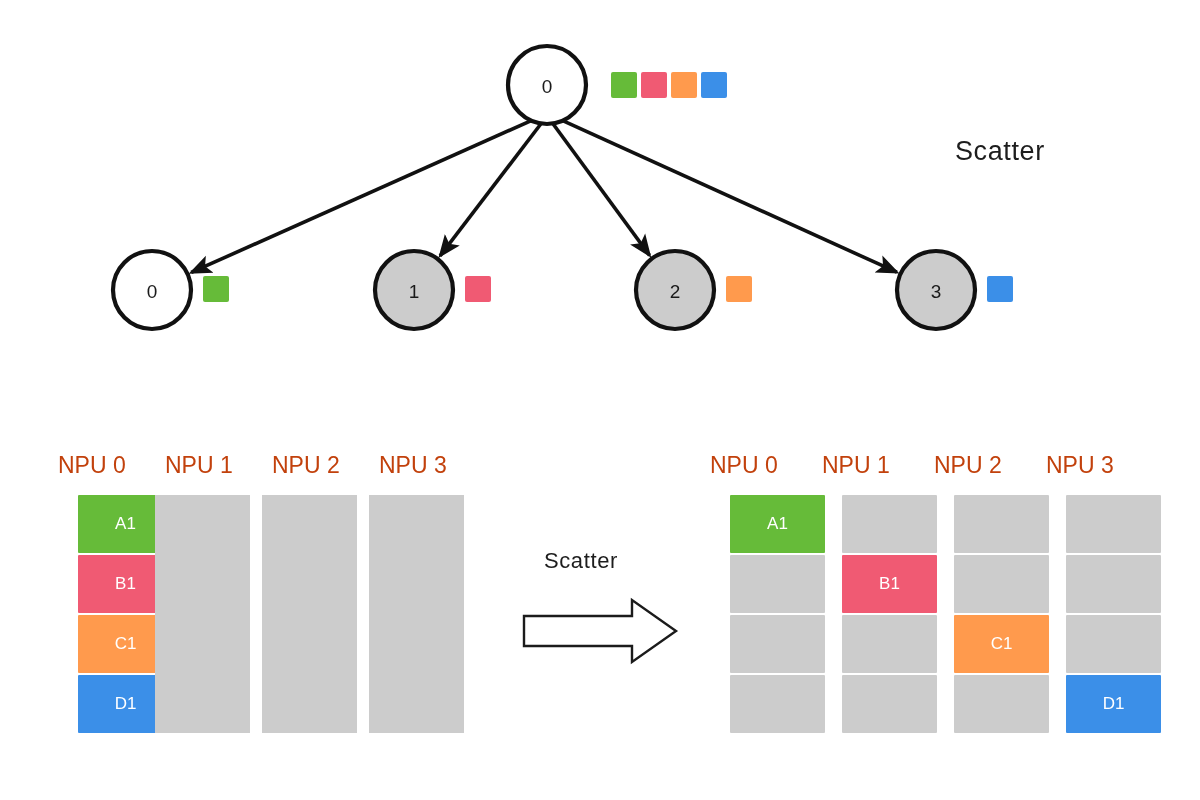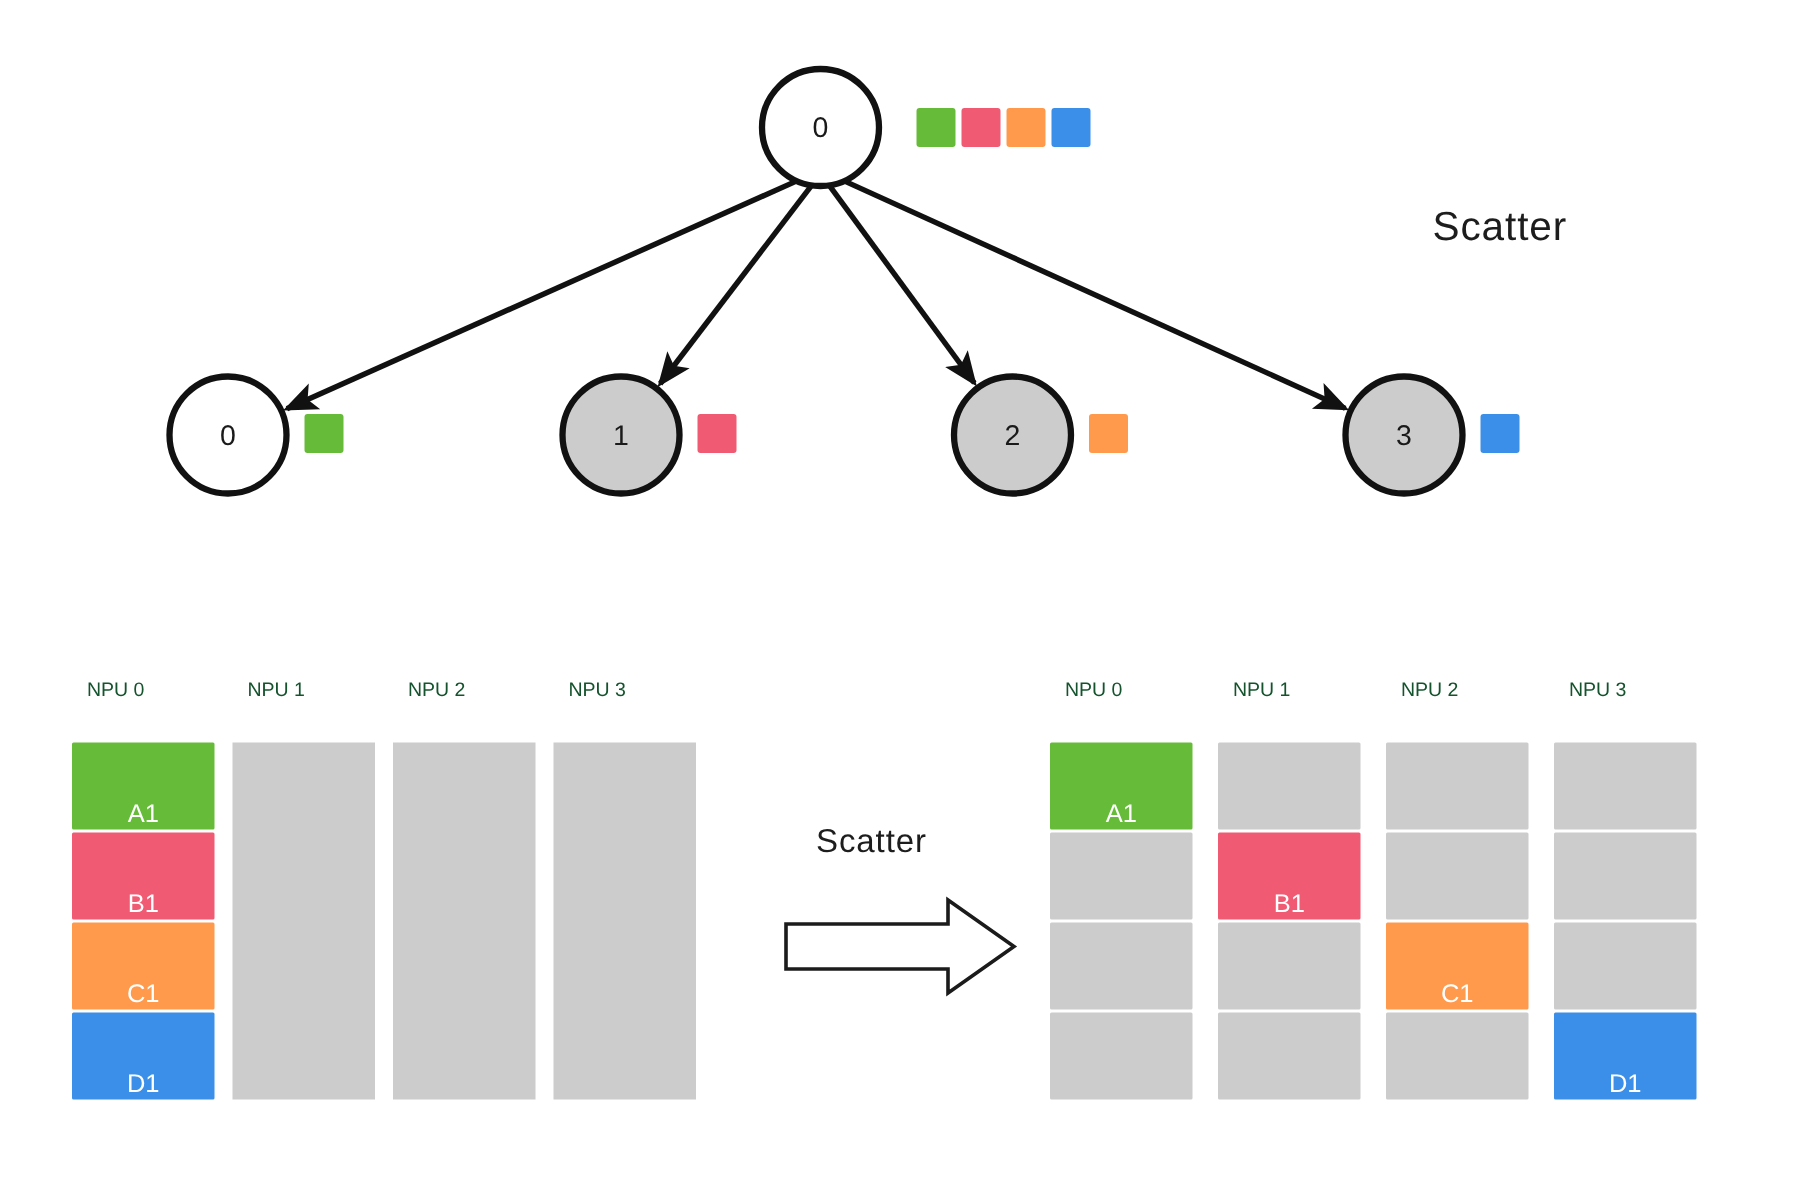--- a/index.html
+++ b/index.html
@@ -71,31 +71,32 @@
     font-size: 27px;
   }
   #scatter-mid-label {
     left: 544px;
     top: 548px;
     font-size: 22px;
   }
   .col-header {
     position: absolute;
     font-family: "Liberation Sans", sans-serif;
-    font-size: 13px;
-    color: #14532d;
+    font-size: 23px;
+    color: #c2410c;
     white-space: nowrap;
   }
   .cell {
     position: absolute;
     border-radius: 1px;
     box-sizing: border-box;
     display: flex;
-    align-items: flex-end;
+    align-items: center;
     justify-content: center;
+    margin-left: 30px;
   }
   .cell-label {
     font-family: "Liberation Sans", sans-serif;
     font-size: 17px;
     color: #ffffff;
     user-select: none;
   }
   .tall-gray {
     position: absolute;
     background: #cccccc;

